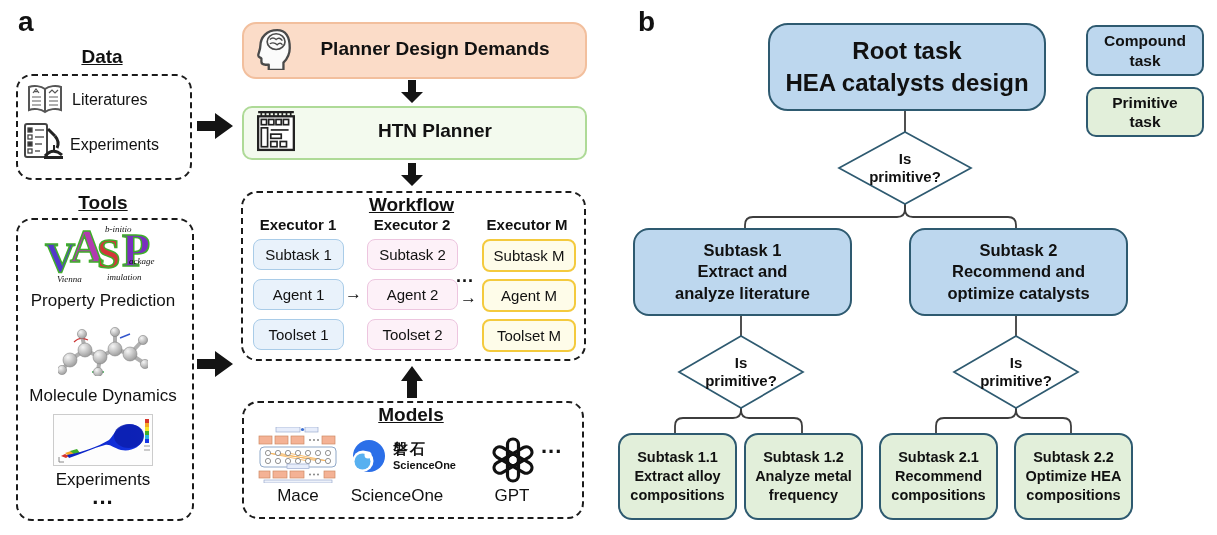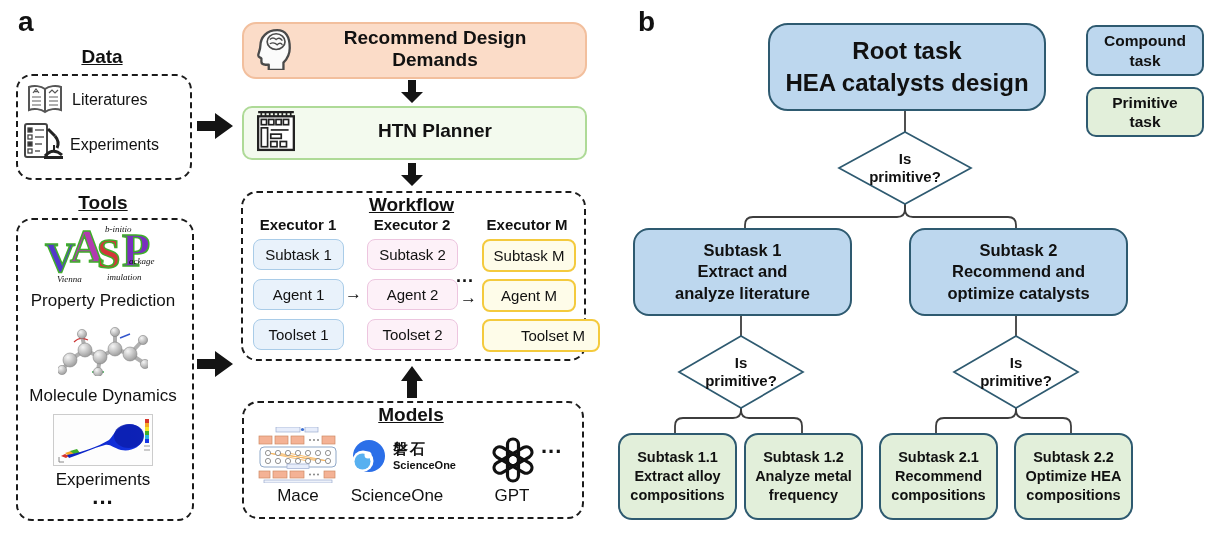--- a/index.html
+++ b/index.html
@@ -196,21 +196,21 @@
   </svg>
   <div class="abs tool-label" style="top:470px;">Experiments</div>
   <div class="abs dots tool-label" style="top:492px;font-size:22px;">...</div>
 
   <div class="abs demand-box" style="left:242px;top:22px;width:341px;height:53px;"></div>
   <svg class="abs" style="left:256px;top:28px;" width="36" height="42" viewBox="0 0 34 40">
     <path d="M20,2 C10,2 4,9 4,17 C4,21 2,24 2,26 C2,28 4,28 5,29 L5,32 C5,34 7,35 9,35 L12,35 L12,40 L26,40 L26,33 C29,30 32,26 32,19 C32,8 28,2 20,2 Z" fill="#fbfbfb" stroke="#4a4a4a" stroke-width="2.2" stroke-linejoin="round"></path>
     <ellipse cx="19" cy="13" rx="8.5" ry="7.5" fill="none" stroke="#4a4a4a" stroke-width="1.6"></ellipse>
     <path d="M13,11 Q16,8 19,11 Q22,8 25,12 M13,15 Q17,13 20,16 Q23,13 25,16" fill="none" stroke="#4a4a4a" stroke-width="1.3"></path>
   </svg>
-  <div class="abs ctr big-box-label" style="left:300px;top:22px;width:270px;height:53px;">Recommend Design Demands</div>
+  <div class="abs ctr big-box-label" style="left:300px;top:22px;width:270px;height:53px;">Planner Design Demands</div>
 
   <div class="abs planner-box" style="left:242px;top:106px;width:341px;height:50px;"></div>
   <svg class="abs" style="left:256px;top:110px;" width="40" height="42" viewBox="0 0 38 40">
     <rect x="2" y="6" width="34" height="32" fill="#fff" stroke="#222" stroke-width="2.2"></rect>
     <line x1="2" y1="2" x2="36" y2="2" stroke="#222" stroke-width="2"></line>
     <g stroke="#222" stroke-width="1.6">
       <line x1="5" y1="2" x2="5" y2="6"></line>
         <line x1="9" y1="2" x2="9" y2="6"></line>
         <line x1="13" y1="2" x2="13" y2="6"></line>
       <line x1="17" y1="2" x2="17" y2="6"></line>
@@ -243,21 +243,21 @@
   <div class="abs ctr mini-box c-blue" style="left:253px;top:239px;width:89px;">Subtask 1</div>
   <div class="abs ctr mini-box c-blue" style="left:253px;top:279px;width:89px;">Agent 1</div>
   <div class="abs ctr mini-box c-blue" style="left:253px;top:319px;width:89px;">Toolset 1</div>
 
   <div class="abs ctr mini-box c-pink" style="left:367px;top:239px;width:89px;">Subtask 2</div>
   <div class="abs ctr mini-box c-pink" style="left:367px;top:279px;width:89px;">Agent 2</div>
   <div class="abs ctr mini-box c-pink" style="left:367px;top:319px;width:89px;">Toolset 2</div>
 
   <div class="abs ctr mini-box c-yellow" style="left:482px;top:239px;width:90px;">Subtask M</div>
   <div class="abs ctr mini-box c-yellow" style="left:482px;top:279px;width:90px;">Agent M</div>
-  <div class="abs ctr mini-box c-yellow" style="left:482px;top:319px;width:90px;padding-left:24px;">Toolset M</div>
+  <div class="abs ctr mini-box c-yellow" style="left:482px;top:319px;width:90px;">Toolset M</div>
 
   <div class="abs flow-arrow" style="left:345px;top:284px;">→</div>
   <div class="abs flow-arrow" style="left:460px;top:288px;">→</div>
   <div class="abs dots" style="left:456px;top:271px;font-size:18px;">...</div>
 
   <div class="abs dashed-box" style="left:242px;top:401px;width:338px;height:114px;"></div>
   <div class="abs sec-title" style="left:242px;top:404px;width:338px;">Models</div>
 
   <svg class="abs" style="left:258px;top:427px;" width="80" height="56" viewBox="0 0 80 56">
     <rect x="18" y="0" width="24" height="5" fill="#e7edfb" stroke="#9aabcf" stroke-width="0.7"></rect>

